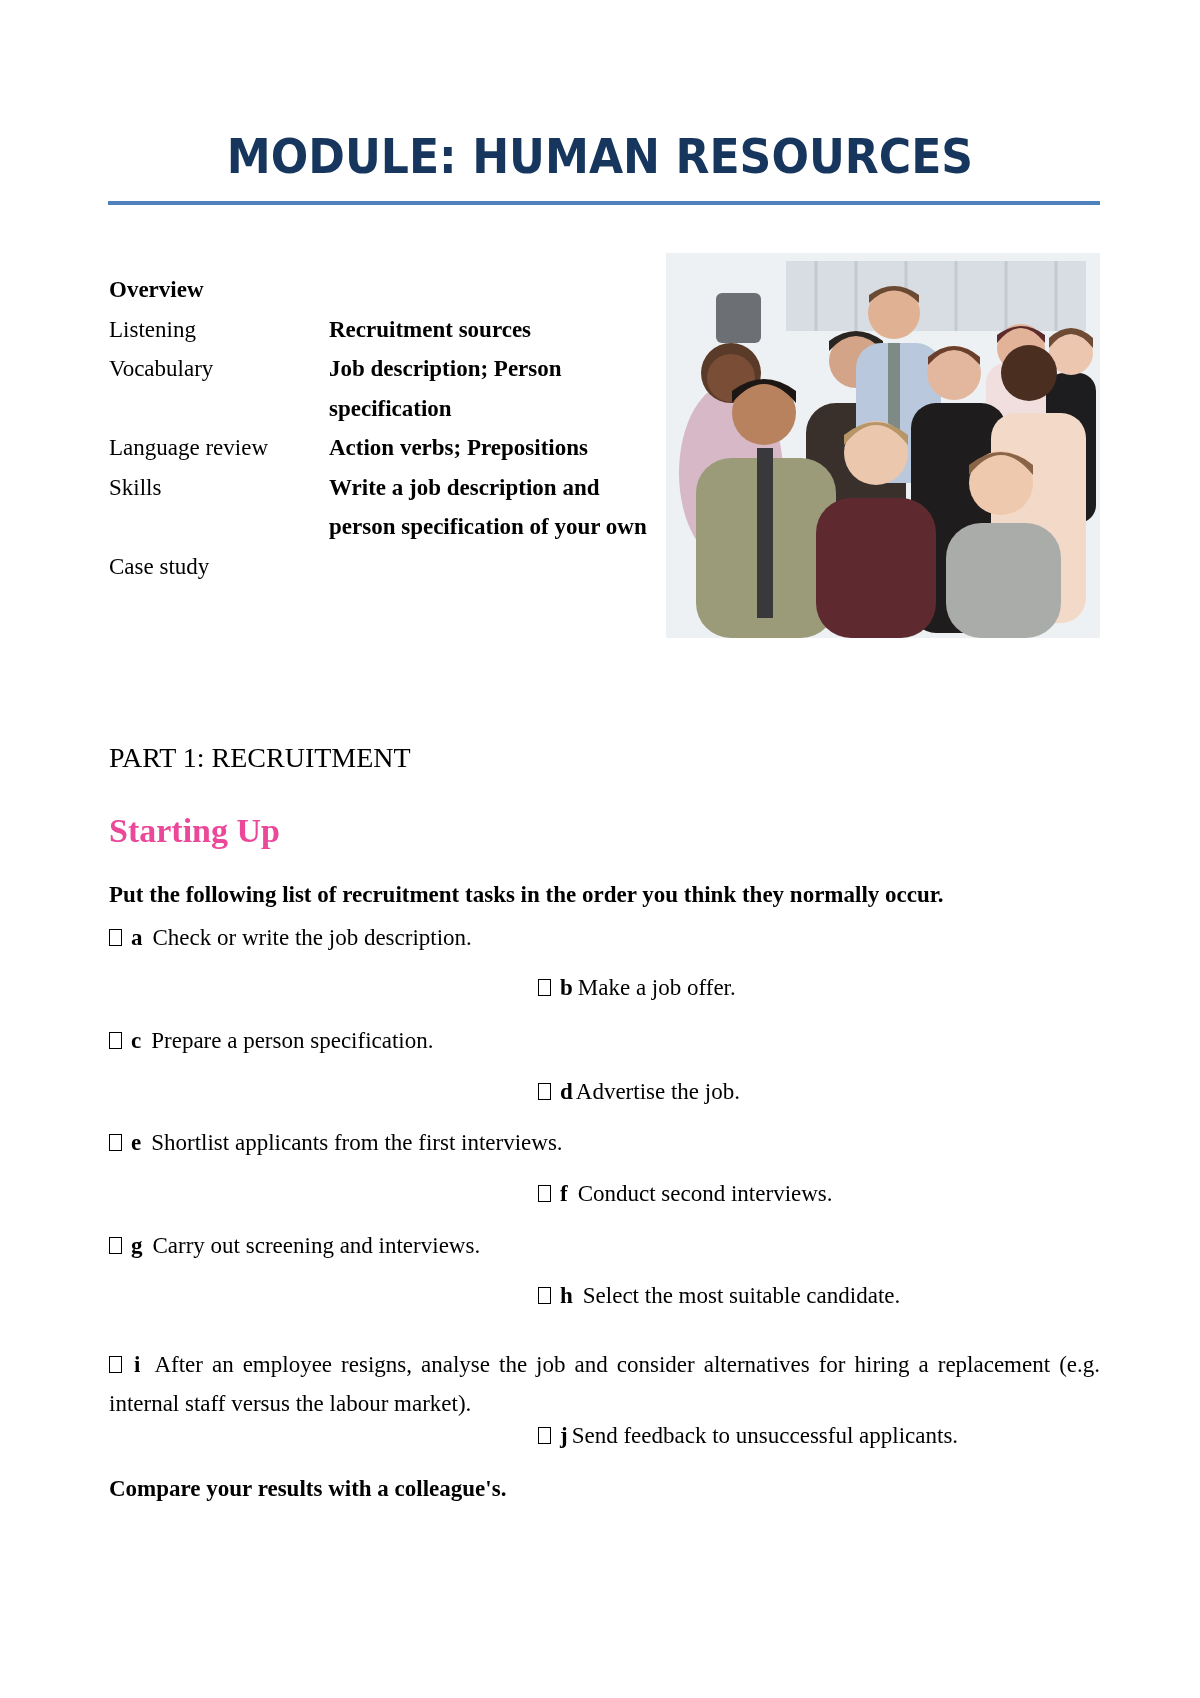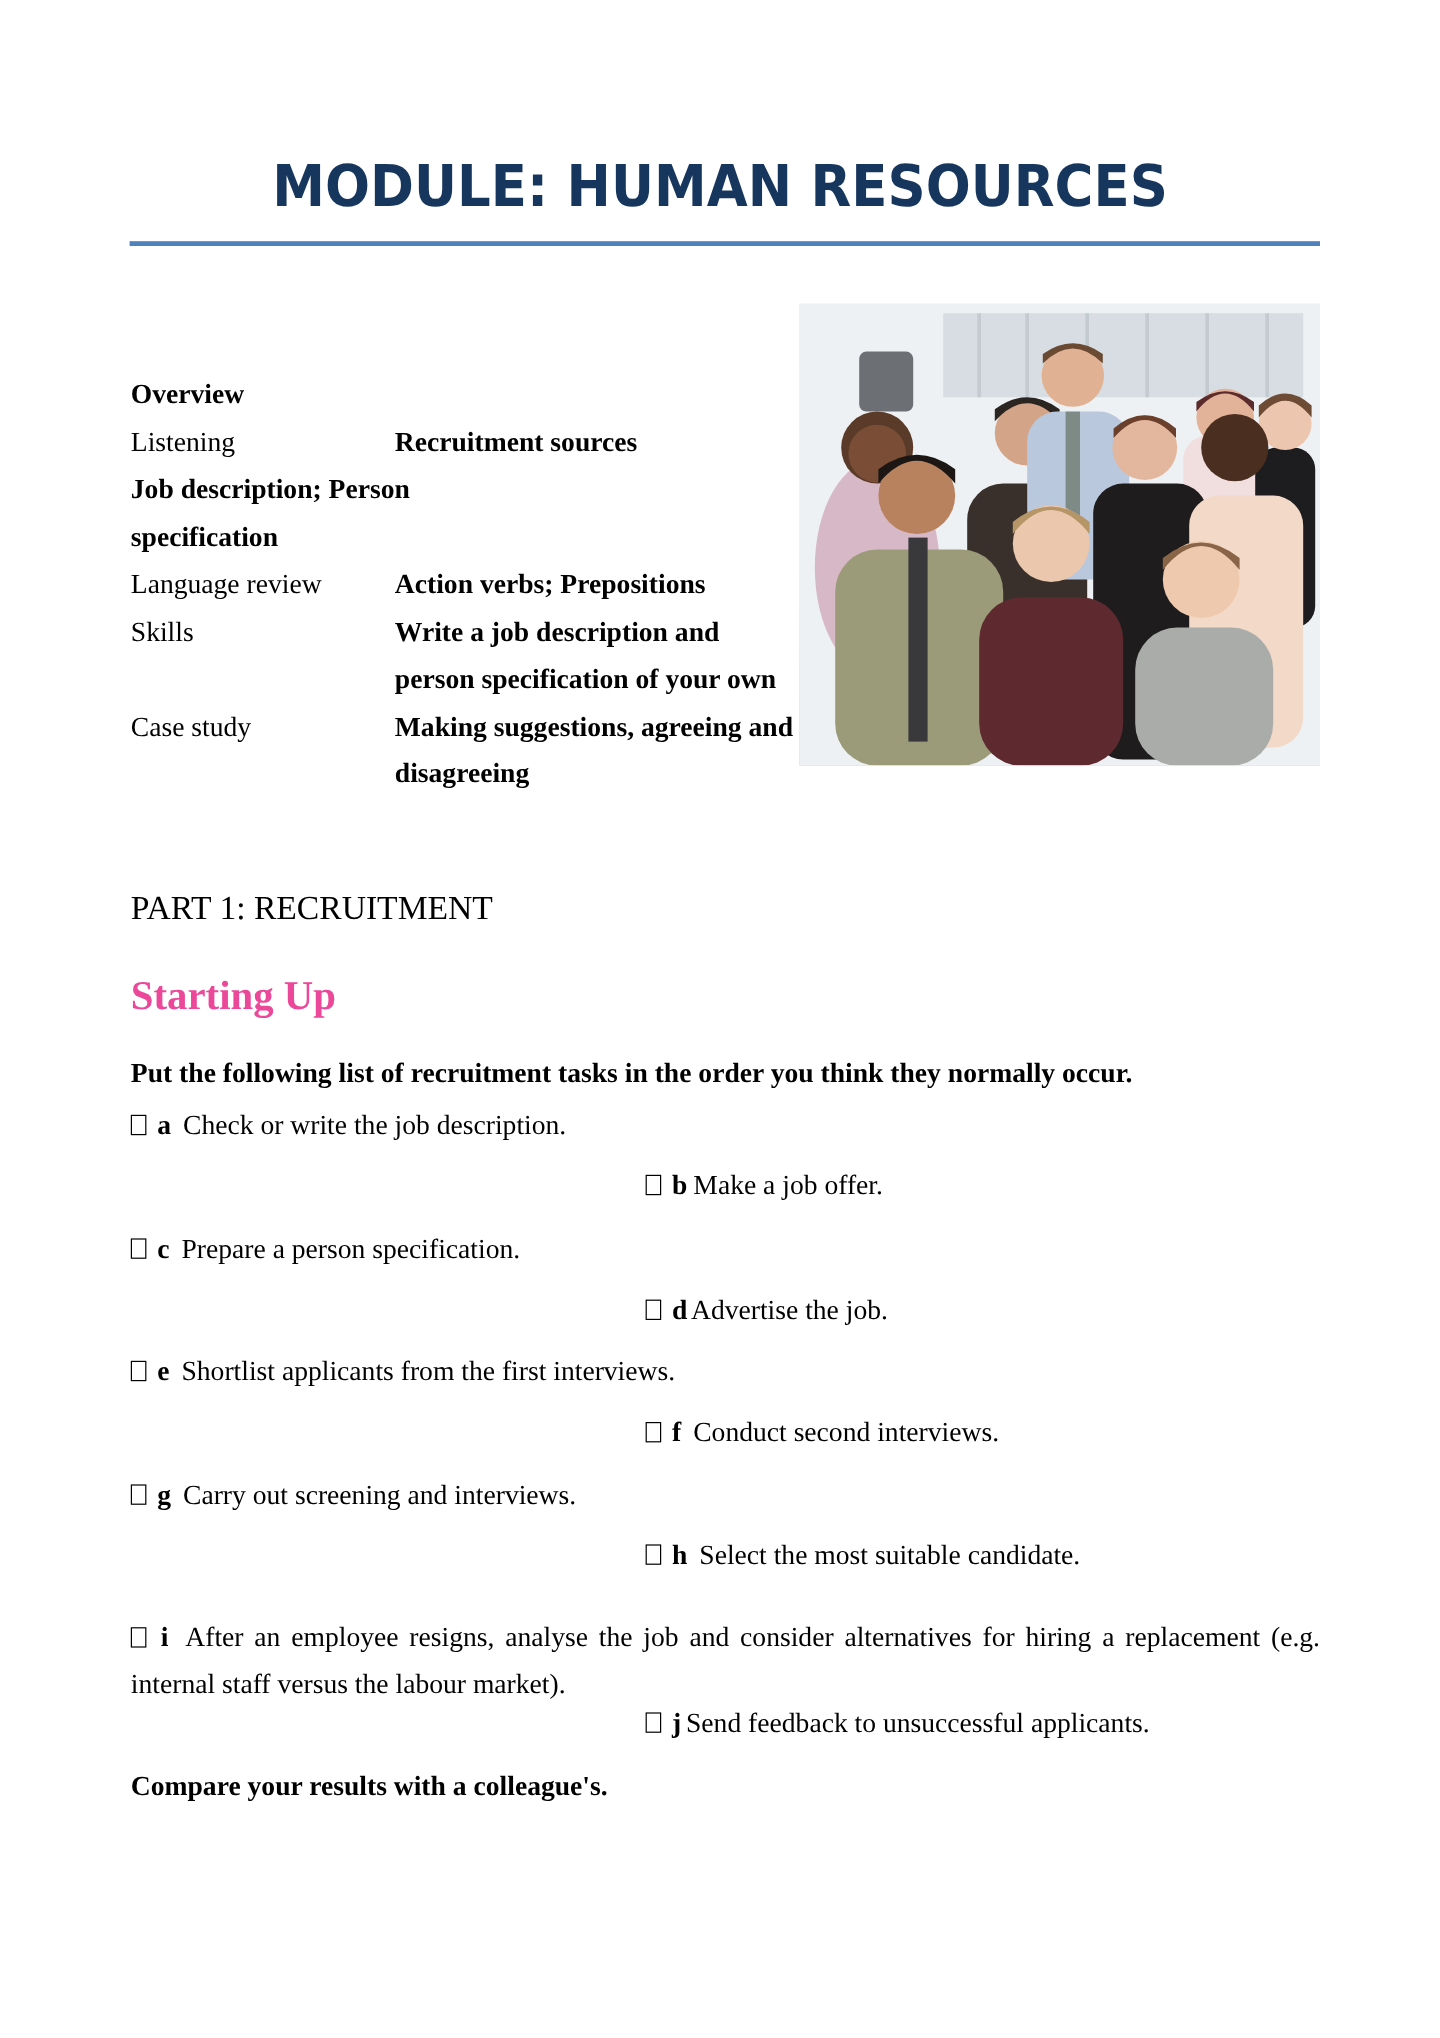--- a/index.html
+++ b/index.html
@@ -2,21 +2,21 @@
 <html><head>
 <meta charset="utf-8">
 <style>
   html, body { margin: 0; padding: 0; background: #ffffff; }
   body { width: 1200px; height: 1698px; position: relative; overflow: hidden;
          font-family: "Liberation Serif", serif; color: #000; }
   .title { position: absolute; left: 0; width: 1200px; top: 128px; text-align: center;
            font-family: "DejaVu Sans", sans-serif; font-weight: bold; font-size: 48px;
            color: #17365d; letter-spacing: 0px; transform: scaleX(0.92); transform-origin: 600px 0; }
   .title-rule { position: absolute; left: 108px; width: 992px; top: 201px; height: 4px; background: #4f81bd; }
-  .overview { position: absolute; left: 109px; top: 270px; font-size: 23px; line-height: 39.5px; margin-top: 39px; }
+  .overview { position: absolute; left: 109px; top: 270px; font-size: 23px; line-height: 39.5px; }
   .ov-row { display: flex; }
   .ov-label { width: 220px; flex: none; }
   .ov-value { width: 340px; font-weight: bold; }
   .ov-head { font-weight: bold; }
   .photo { position: absolute; left: 666px; top: 253px; width: 434px; height: 385px; overflow: hidden;
            background: linear-gradient(180deg, #e9eef2 0%, #f3f5f7 40%, #dcd9d6 100%); }
   .part-title { position: absolute; left: 109px; top: 742px; font-size: 28px; }
   .starting-up { position: absolute; left: 109px; top: 812px; font-size: 34px; font-weight: bold; color: #ec4899; }
   .instruction { position: absolute; left: 109px; top: 882px; font-size: 23px; font-weight: bold; }
   .task { position: absolute; font-size: 23px; white-space: nowrap; }
@@ -35,33 +35,33 @@
 
 <div class="overview">
   <div class="ov-row">
       <div class="ov-label ov-head">Overview</div>
     </div>
   <div class="ov-row">
     <div class="ov-label">Listening</div>
     <div class="ov-value">Recruitment sources</div>
   </div>
   <div class="ov-row">
+    <div class="ov-label">Vocabulary</div>
     <div class="ov-value" style="width:270px">Job description; Person specification</div>
   </div>
   <div class="ov-row">
     <div class="ov-label">Language review</div>
     <div class="ov-value">Action verbs; Prepositions</div>
   </div>
   <div class="ov-row">
     <div class="ov-label">Skills</div>
     <div class="ov-value" style="width:320px">Write a job description and person specification of your own</div>
   </div>
   <div class="ov-row">
     <div class="ov-label">Case study</div>
-    <div class="ov-value" style="width:345px">Making suggestions, agreeing and disagreeing</div>
   </div>
 </div>
 
 <div class="photo" title="Group photo of smiling office workers">
   <svg width="434" height="385" viewBox="0 0 434 385" xmlns="http://www.w3.org/2000/svg">
     <rect x="0" y="0" width="434" height="385" fill="#eef1f3"></rect>
     <rect x="120" y="8" width="300" height="70" fill="#d7dde2"></rect>
     <g stroke="#c3cad0" stroke-width="3">
       <line x1="150" y1="8" x2="150" y2="78"></line>
         <line x1="190" y1="8" x2="190" y2="78"></line>

